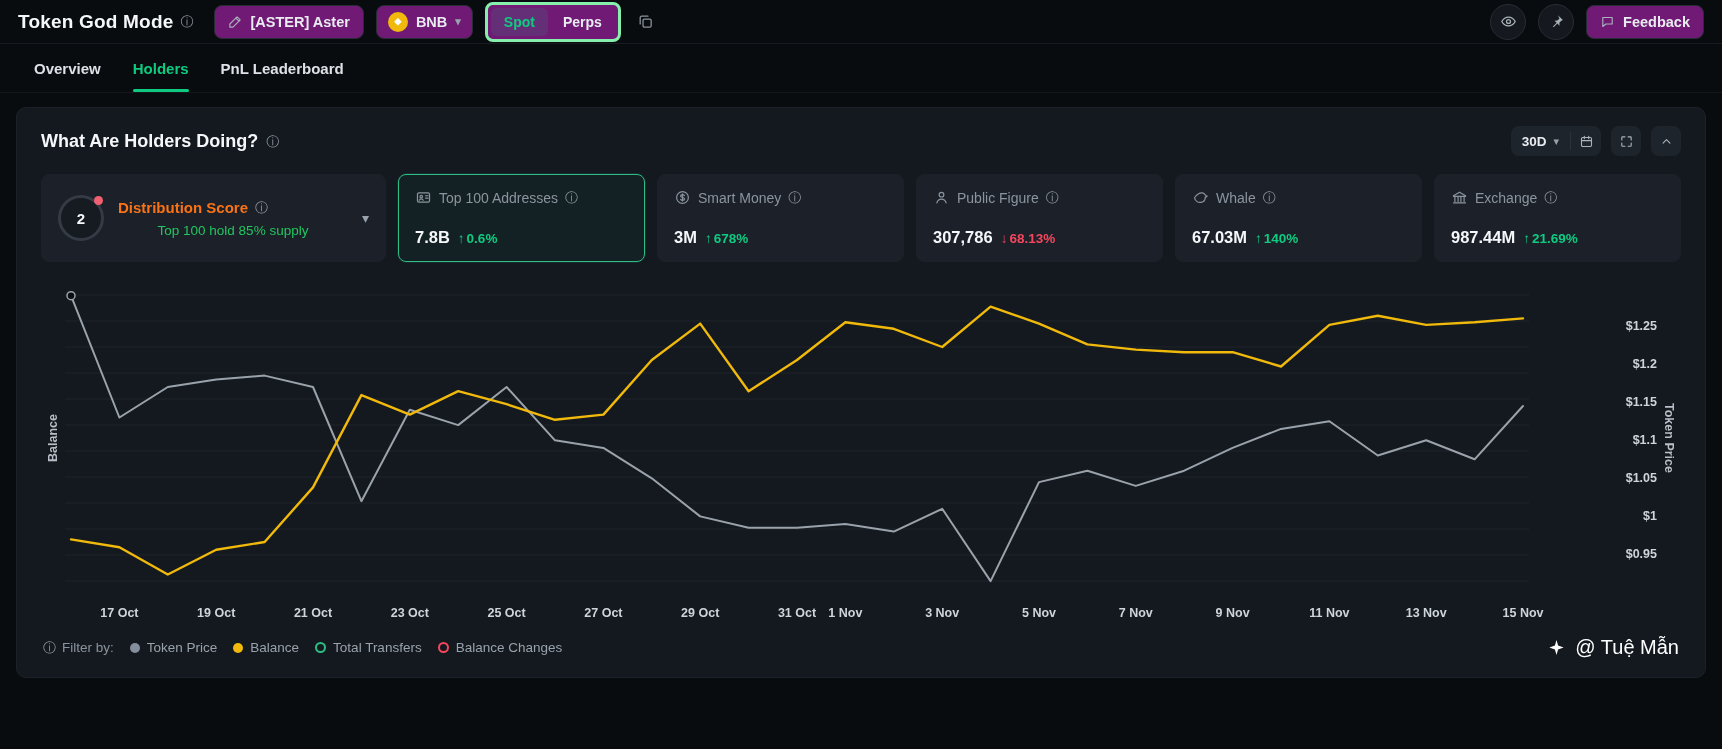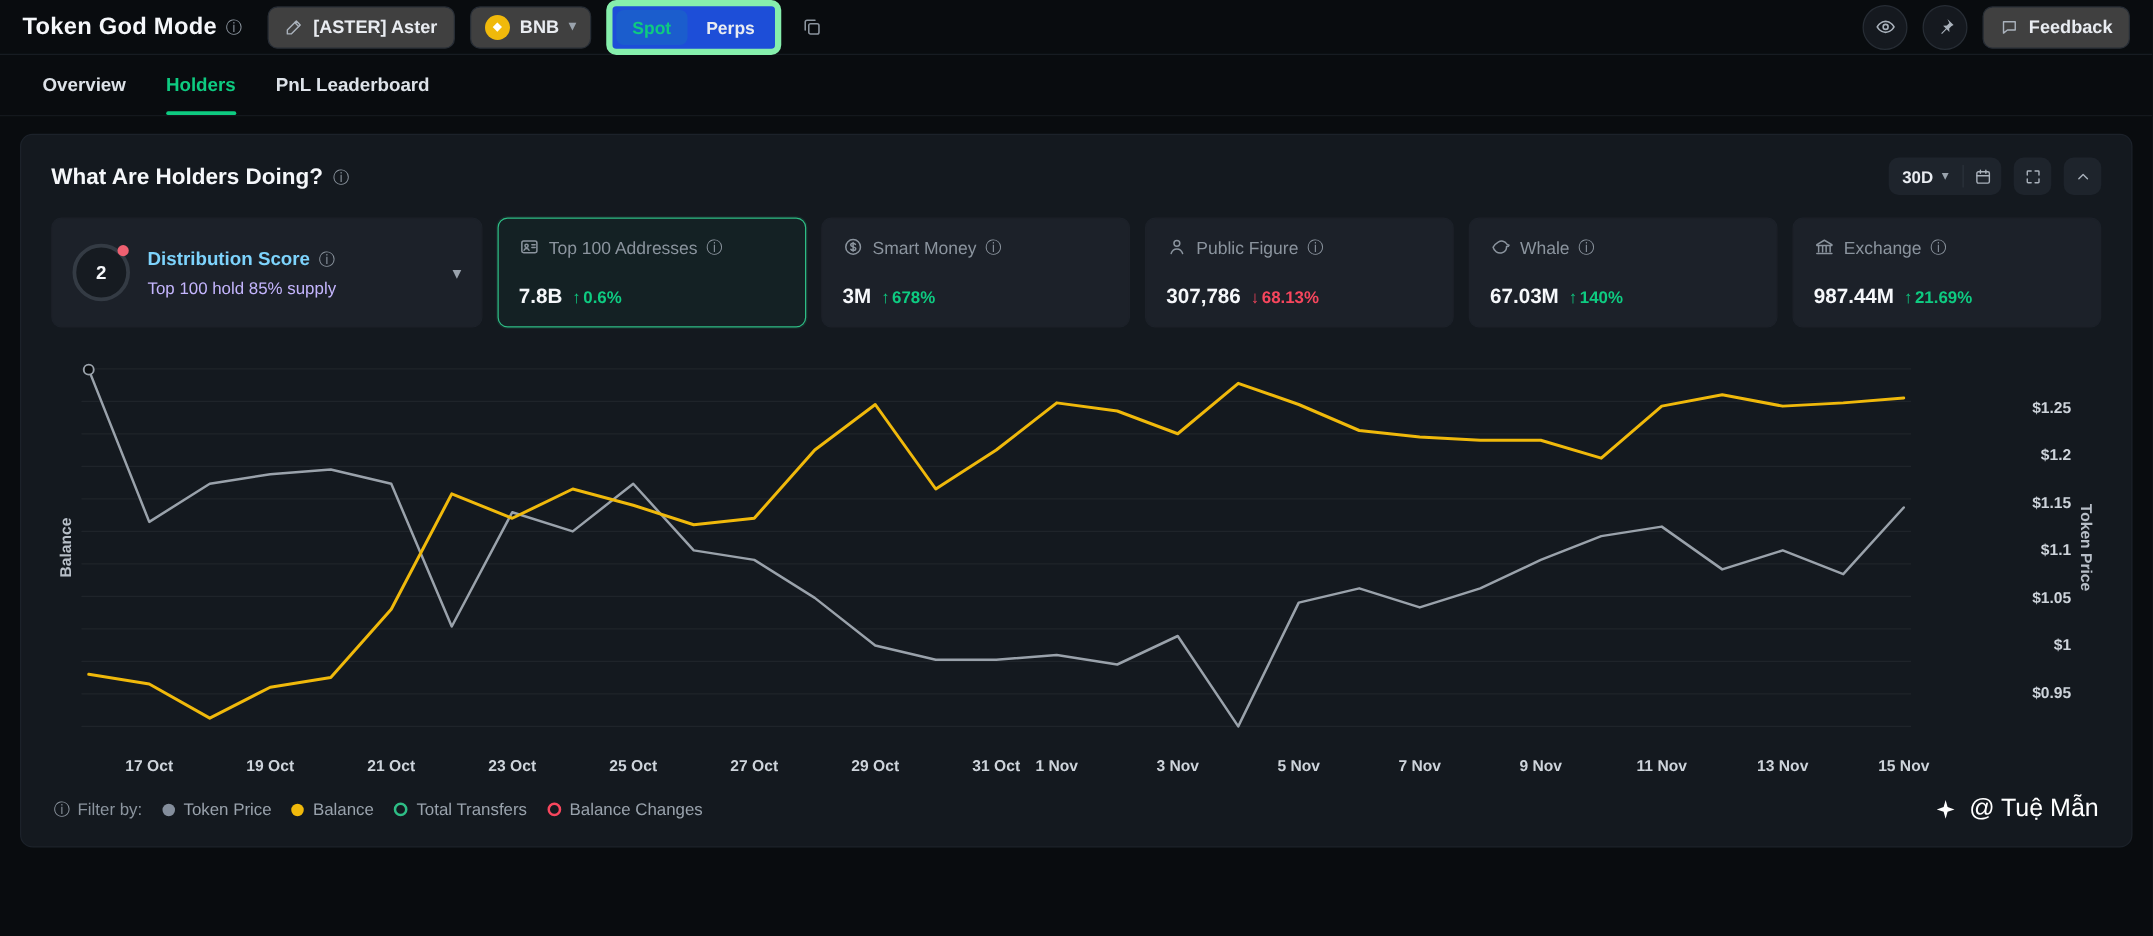--- a/index.html
+++ b/index.html
@@ -18,31 +18,31 @@
   
   .topbar {
     height:44px; display:flex; align-items:center; justify-content:space-between;
     padding:0 18px; border-bottom:1px solid #171c22; background:#090c0f;
   }
   .topbar-left, .topbar-right { display:flex; align-items:center; gap:12px; }
   .app-title { font-size:19px; font-weight:700; color:#f5f7fa; letter-spacing:.2px; }
   .title-wrap { display:flex; align-items:center; gap:7px; margin-right:8px; }
   .pill {
     display:inline-flex; align-items:center; gap:8px;
-    background:#404040; border:1px solid #272d35; border-radius:8px;
+    background:#701a75; border:1px solid #272d35; border-radius:8px;
     padding:8px 13px; color:#e9ecf1; font-size:14.5px; font-weight:600; cursor:pointer;
   }
   .pill .icon-sm { color:#aab2bc; }
   .chain-pill { padding:6px 11px; }
   .bnb-logo {
     width:20px; height:20px; border-radius:50%; background:#f0b90b;
     display:inline-flex; align-items:center; justify-content:center;
     color:#fff; font-size:9px; line-height:1;
   }
-  .market-pill { display:inline-flex; align-items:center; background:#1d4ed8; border:5px solid #86efac; border-radius:8px; padding:3px; gap:2px; }
+  .market-pill { display:inline-flex; align-items:center; background:#701a75; border:3px solid #86efac; border-radius:8px; padding:3px; gap:2px; }
   .market-btn { border:none; background:transparent; color:#e9ecf1; font-size:14px; font-weight:700; padding:6px 13px; border-radius:6px; cursor:pointer; font-family:inherit; }
   .market-btn.active { background:rgba(14,203,129,.12); color:#0ecb81; }
   .ghost-btn { background:transparent; border:none; color:#8b949e; cursor:pointer; padding:4px; }
   .round-btn {
     width:36px; height:36px; border-radius:50%; background:#15191f; border:1px solid #272d35;
     color:#aab2bc; display:flex; align-items:center; justify-content:center; cursor:pointer;
   }
 
   
   .tabs { display:flex; padding:0 18px; height:49px; border-bottom:1px solid #14181d; background:#090c0f; }
@@ -75,22 +75,22 @@
   .stat-card.selected { border:1px solid #2ebd85; background:rgba(46,189,133,.05); box-shadow:0 0 0 1px rgba(46,189,133,.12); }
   .stat-card.dist { flex:0 0 345px; flex-direction:row; align-items:center; gap:14px; }
   .score-ring {
     width:46px; height:46px; border-radius:50%; border:3px solid #343b44; background:#161b21;
     display:flex; align-items:center; justify-content:center; font-size:15px; font-weight:700; color:#f5f7fa;
     position:relative; flex:0 0 auto;
   }
   .ping-dot { position:absolute; top:-2px; right:-2px; width:9px; height:9px; border-radius:50%; }
   .stat-main { flex:1; }
   .dist-title-row { display:flex; align-items:center; gap:7px; }
-  .dist-title { font-size:15px; font-weight:600; color:#7dd3fc; }
-  .dist-sub { font-size:13.5px; color:#c4b5fd; margin-top:7px; }
+  .dist-title { font-size:15px; font-weight:600; color:#f97316; }
+  .dist-sub { font-size:13.5px; color:#22c55e; margin-top:7px;text-align:center; }
   .dist-chev { color:#9aa3ad; font-size:14px; }
   .stat-title-row { display:flex; align-items:center; gap:7px; color:#8b949e; font-size:14px; }
   .stat-title-row .icon { color:#8b949e; }
   .stat-value-row { display:flex; align-items:baseline; gap:8px; }
   .stat-value { font-size:16.5px; font-weight:700; color:#f5f7fa; }
   .stat-change { font-size:13.5px; font-weight:600; display:inline-flex; gap:2px; }
   .stat-change.up { color:#0ecb81; }
   .stat-change.down { color:#f6465d; }
 
   

